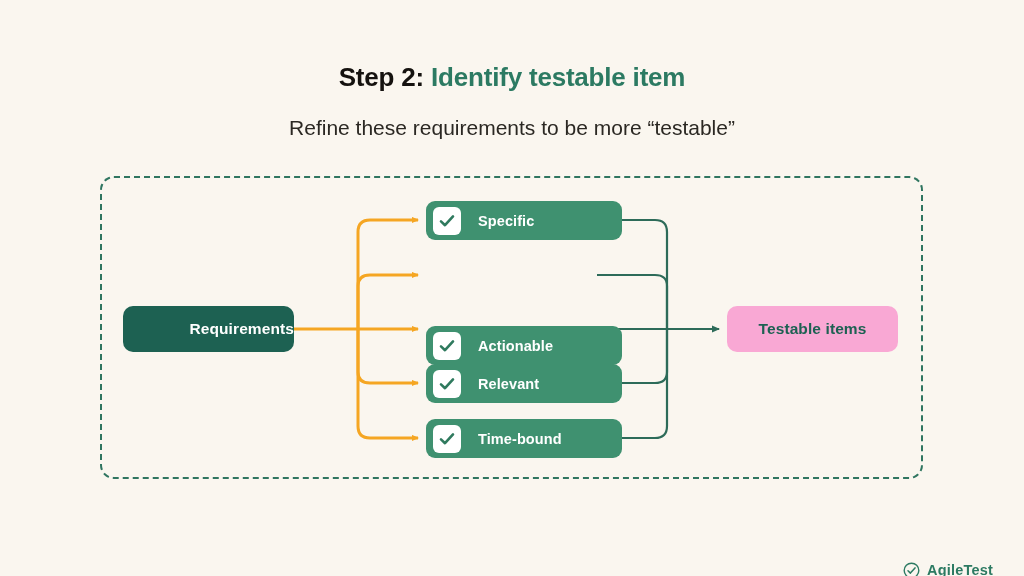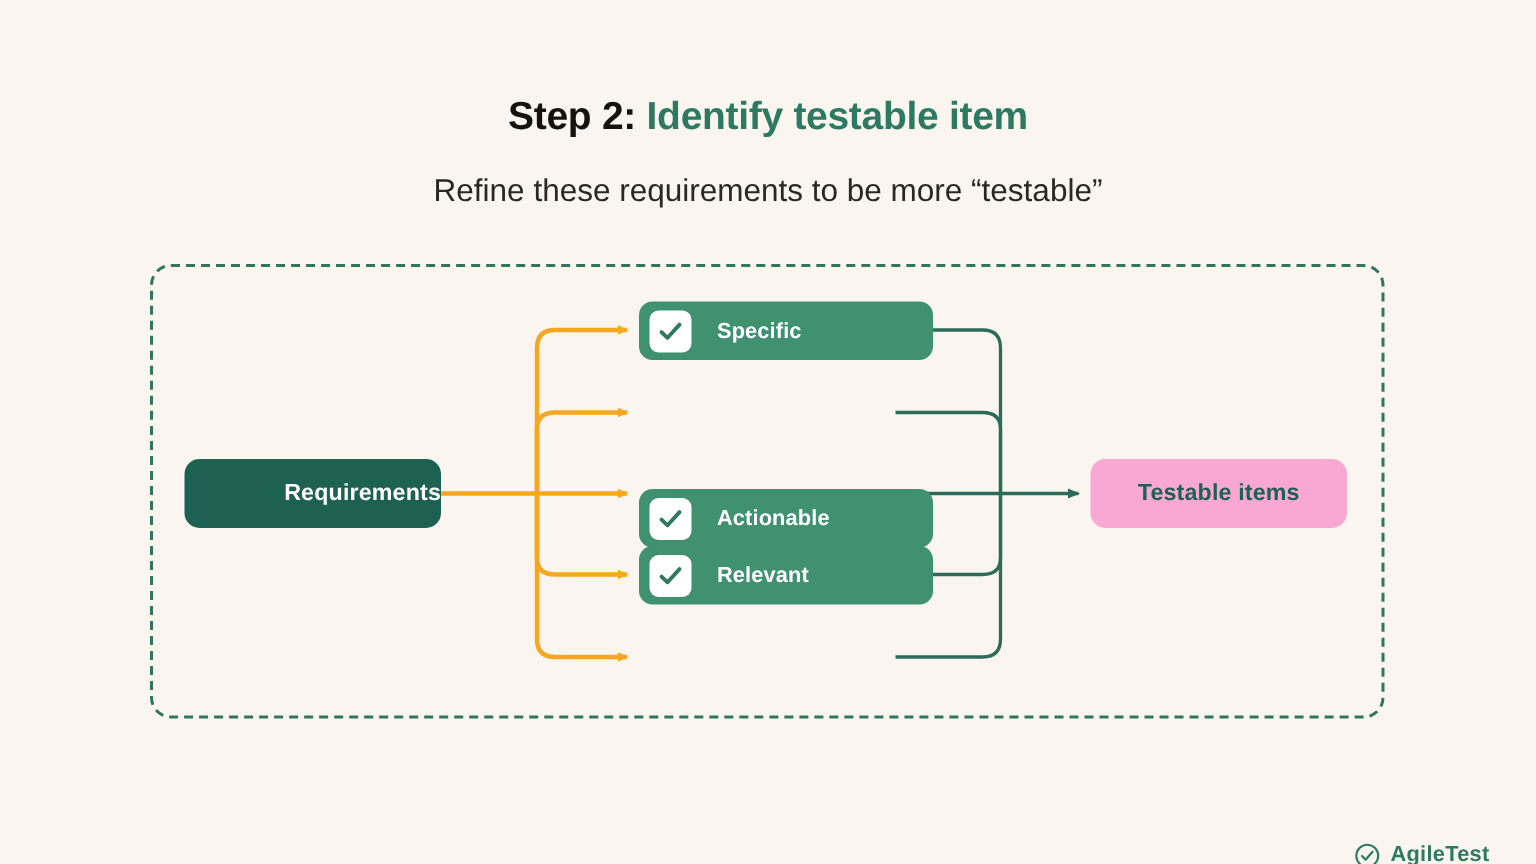--- a/index.html
+++ b/index.html
@@ -234,20 +234,28 @@
 
   <div class="node node-item" style="top:344px">
     <span class="checkbox">
       <svg width="18" height="18" viewBox="0 0 18 18" xmlns="http://www.w3.org/2000/svg">
         <path d="M3 9.4 L7 13.2 L15 4.4" fill="none" stroke="#2f7a5e" stroke-width="2.6" stroke-linecap="round" stroke-linejoin="round"></path>
       </svg>
     </span>
     <span class="label">Relevant</span>
   </div>
 
+  <div class="node node-item" style="top:399px">
+    <span class="checkbox">
+      <svg width="18" height="18" viewBox="0 0 18 18" xmlns="http://www.w3.org/2000/svg">
+        <path d="M3 9.4 L7 13.2 L15 4.4" fill="none" stroke="#2f7a5e" stroke-width="2.6" stroke-linecap="round" stroke-linejoin="round"></path>
+      </svg>
+    </span>
+    <span class="label">Time-bound</span>
+  </div>
 
   <div class="node node-output">
     <span class="label">Testable items</span>
   </div>
 
   <div class="brand">
     <span>
       <svg width="17" height="17" viewBox="0 0 17 17" xmlns="http://www.w3.org/2000/svg">
         <circle cx="8.5" cy="8.5" r="7.3" fill="none" stroke="#2c7a62" stroke-width="1.4"></circle>
         <path d="M5 8.7 L7.4 11.1 L12 5.9" fill="none" stroke="#2c7a62" stroke-width="1.5" stroke-linecap="round" stroke-linejoin="round"></path>

